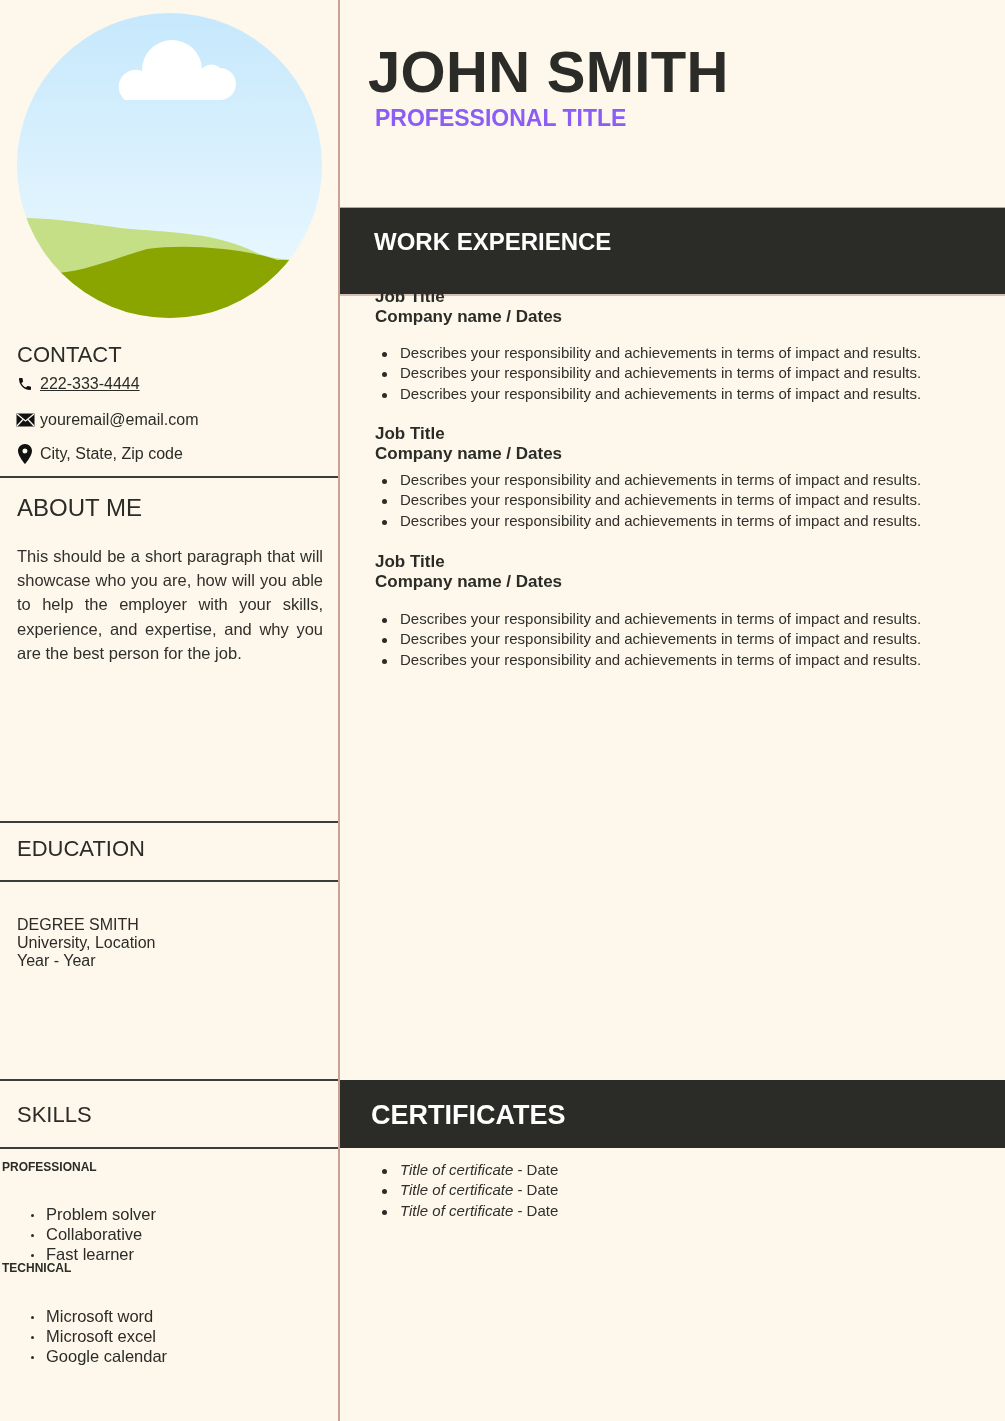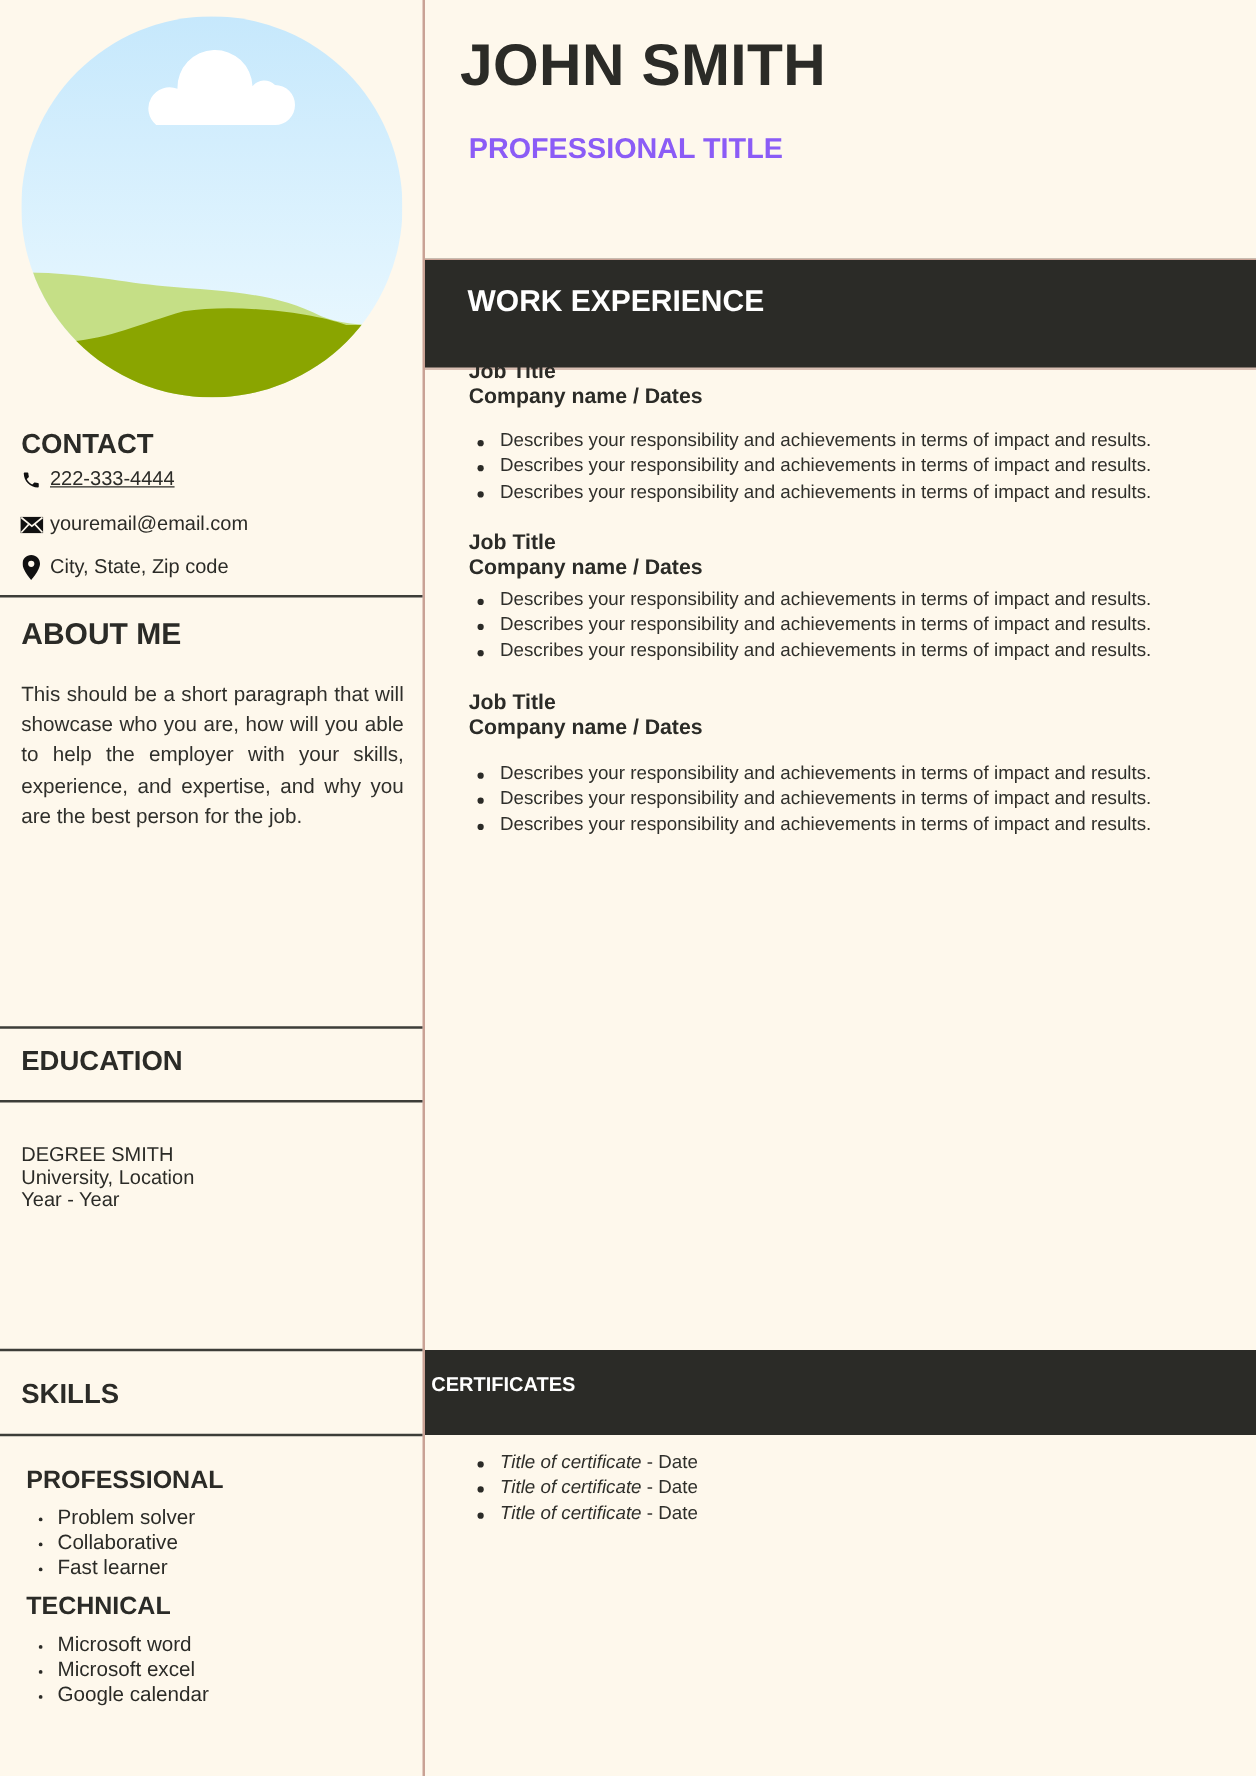--- a/index.html
+++ b/index.html
@@ -5,45 +5,45 @@
     * { box-sizing: border-box; margin: 0; padding: 0; }
     html, body { width: 1005px; height: 1421px; background: #fef8ec; overflow: hidden; }
     body { position: relative; font-family: "Liberation Sans", sans-serif; color: #2b2b27; }
 
     .divider-v { position: absolute; left: 338px; top: 0; width: 2px; height: 1421px; background: #c9a295; }
 
     
     .photo { position: absolute; left: 17px; top: 13px; width: 305px; height: 305px; border-radius: 50%; overflow: hidden; }
     .photo svg { display: block; }
 
-    .lh { position: absolute; left: 17px; font-weight: bold; font-size: 22px; color: #2b2b27; }
+    .lh { position: absolute; left: 17px; font-weight: normal; font-size: 22px; color: #2b2b27; }
     .lh.big { font-size: 24px; }
     .hline { position: absolute; left: 0; width: 338px; height: 2px; background: #3d3d38; }
 
     .contact-row { position: absolute; left: 15px; display: flex; align-items: center; font-size: 16px; }
     .contact-row .ic { width: 20px; height: 20px; margin-right: 5px; display: flex; align-items: center; justify-content: center; }
 
     .about-text { position: absolute; left: 17px; top: 544px; width: 306px; font-size: 16.5px; line-height: 24.2px; text-align: justify; color: #2f2f2b; }
 
     .edu { position: absolute; left: 17px; top: 916px; font-size: 16px; line-height: 18px; color: #2b2b27; }
 
-    .skill-head { position: absolute; left: 21px; font-weight: bold; font-size: 20px; margin-top: 13px; }
+    .skill-head { position: absolute; left: 2px; font-weight: bold; font-size: 12px; }
     .skill-list { position: absolute; left: 17px; list-style: none; font-size: 16.5px; margin-top: 25px; }
     .skill-list li { position: relative; padding-left: 29px; line-height: 20.2px; }
     .skill-list li::before { content: ""; position: absolute; left: 14px; top: 10px; width: 3px; height: 3px; border-radius: 50%; background: #2b2b27; }
 
     
-    .name { position: absolute; left: 368px; top: 24px; font-size: 47px; font-weight: bold; color: #2b2b27; letter-spacing: 0.3px; }
+    .name { position: absolute; left: 368px; top: 38px; font-size: 58px; font-weight: bold; color: #2b2b27; letter-spacing: 0.3px; }
     .ptitle { position: absolute; left: 375px; top: 105px; font-size: 23px; font-weight: bold; color: #8b5cf6; }
 
     .band { position: absolute; left: 340px; width: 665px; background: #2b2b27; color: #ffffff; font-weight: bold; }
     .band.work { top: 207px; height: 89px; border-top: 1px solid #c9a295; border-bottom: 2px solid #d9bfb3; }
     .band.work span { position: absolute; left: 34px; top: 20px; font-size: 24px; }
     .band.cert { top: 1080px; height: 68px; }
-    .band.cert span { position: absolute; left: 5px; top: 20px; font-size: 16px; }
+    .band.cert span { position: absolute; left: 31px; top: 20px; font-size: 27px; }
 
     .job { position: absolute; left: 375px; width: 600px; }
     .job .jt { font-weight: bold; font-size: 17px; line-height: 19.5px; }
     .job ul { list-style: none; }
     .job li { position: relative; padding-left: 25px; font-size: 15px; line-height: 20.4px; color: #2f2f2b; }
     .job li::before { content: ""; position: absolute; left: 7px; top: 9px; width: 5px; height: 5px; border-radius: 50%; background: #2b2b27; }
 
     .certs { position: absolute; left: 375px; top: 1160px; list-style: none; }
     .certs li { position: relative; padding-left: 25px; font-size: 15px; line-height: 20.4px; color: #2f2f2b; }
     .certs li::before { content: ""; position: absolute; left: 7px; top: 9px; width: 5px; height: 5px; border-radius: 50%; background: #2b2b27; }

